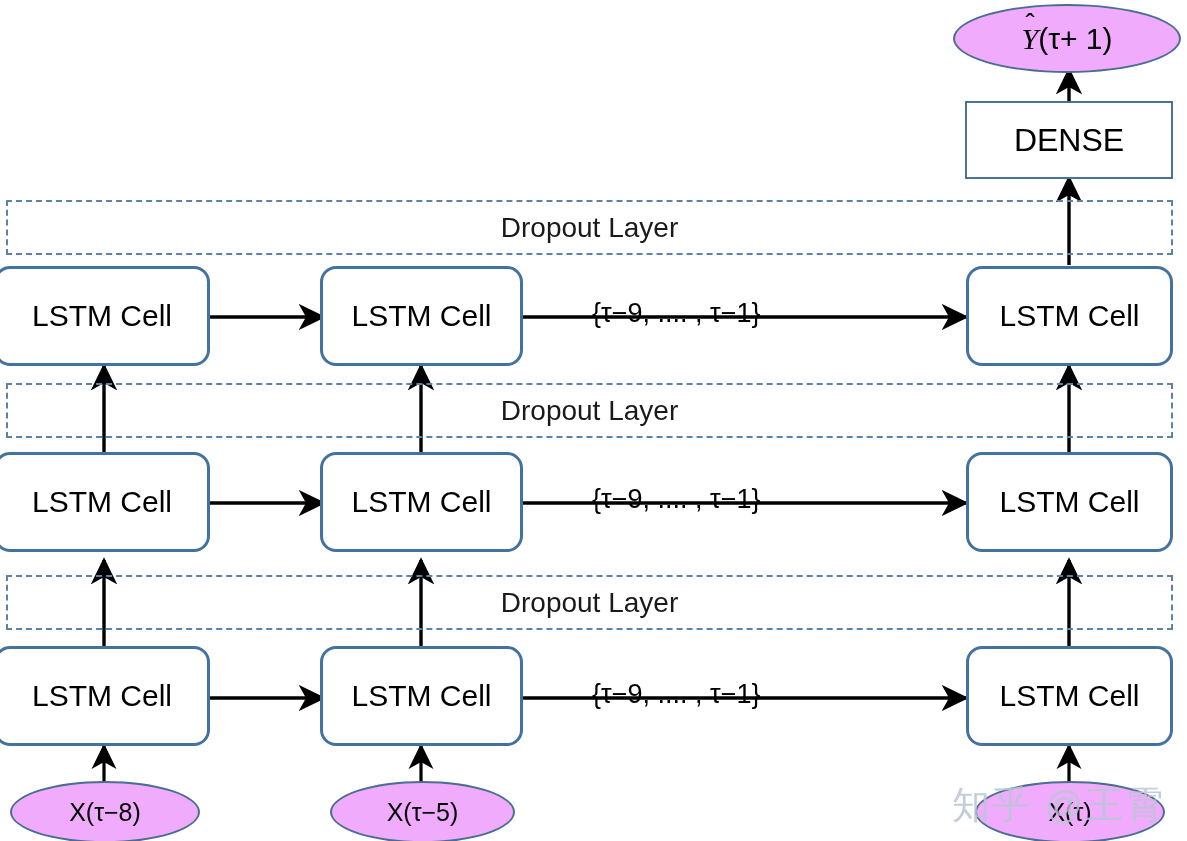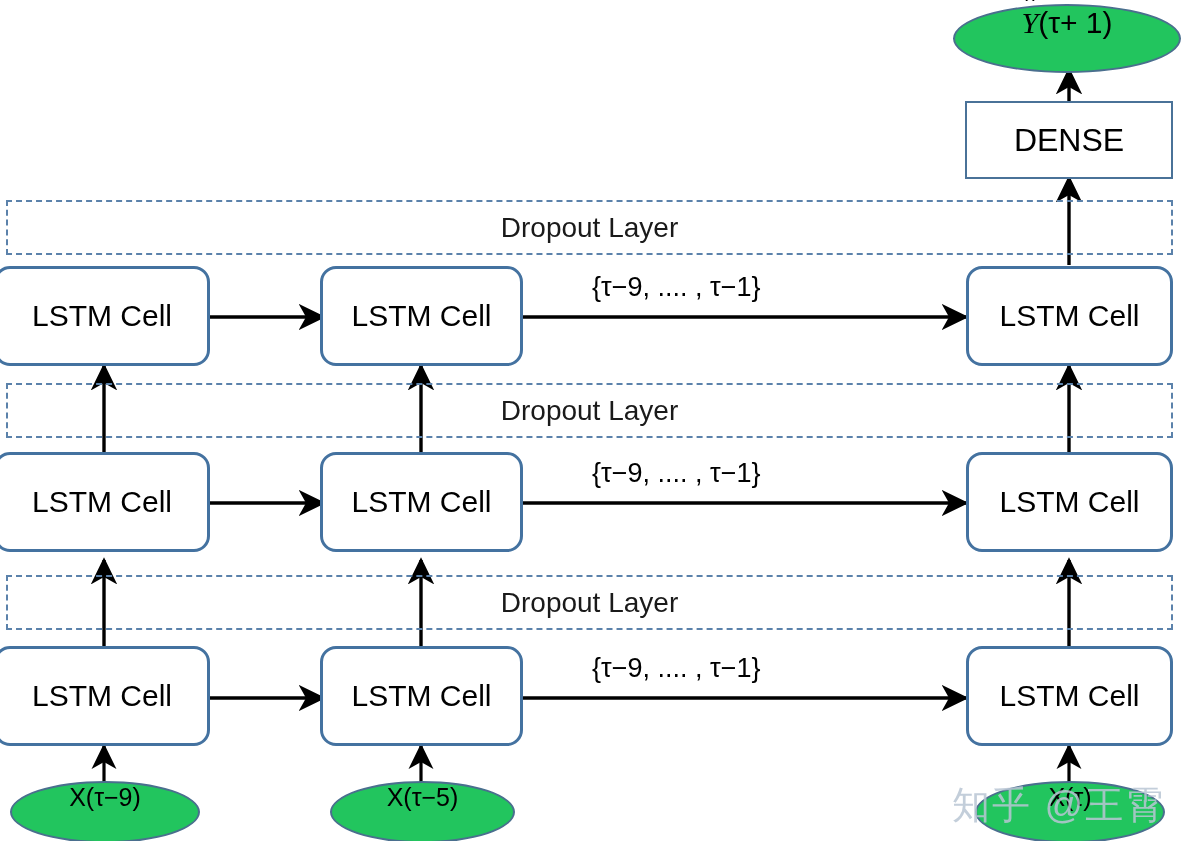--- a/index.html
+++ b/index.html
@@ -32,33 +32,34 @@
     position:absolute;
     background:transparent;
     border:2.5px dashed #5b82ab;
     display:flex;align-items:center;justify-content:center;
     font-size:28px;color:#1a1a1a;
     box-sizing:border-box;
     text-align:center;
   }
   .ellipse{
     position:absolute;
-    background:#22c55e;
+    background:#f0abfc;
     border:2px solid #4a6f8e;
     border-radius:50%;
-    display:flex;justify-content:center;
+    display:flex;align-items:center;justify-content:center;
     font-size:25px;color:#000;
     box-sizing:border-box;
   }
   .ellipse.out{font-size:30px;}
   .edge-label{
     position:absolute;
     font-size:27px;color:#000;
     white-space:nowrap;
     text-align:center;
+    margin-top:26px;
   }
   .yhat{position:relative;display:inline-block;}
   .yhat .v{font-family:"Liberation Serif","DejaVu Serif",serif;font-style:italic;}
   .yhat .hat{
     position:absolute;left:0px;top:-0.50em;width:0.62em;
     text-align:center;font-size:0.92em;font-style:normal;
   }
   #arrows{position:absolute;left:0;top:0;width:1187px;height:841px;}
   .wm{
     position:absolute;
@@ -156,21 +157,21 @@
   </div>
   <div class="lstm" style="left:320px;top:646px;width:203px;height:100px;">
     <span>LSTM Cell</span>
   </div>
   <div class="lstm" style="left:966px;top:646px;width:207px;height:100px;">
     <span>LSTM Cell</span>
   </div>
   <div class="edge-label" style="left:592px;top:653px;">{τ−9, .... , τ−1}</div>
 
   <div class="ellipse" style="left:10px;top:781px;width:190px;height:62px;">
-    <span>X(τ−9)</span>
+    <span>X(τ−8)</span>
   </div>
   <div class="ellipse" style="left:330px;top:781px;width:185px;height:62px;">
     <span>X(τ−5)</span>
   </div>
   <div class="ellipse" style="left:975px;top:781px;width:190px;height:62px;">
     <span>X(τ)</span>
   </div>
 
   <div class="wm" style="left:952px;top:780px;">知乎 @王霄</div>
 

